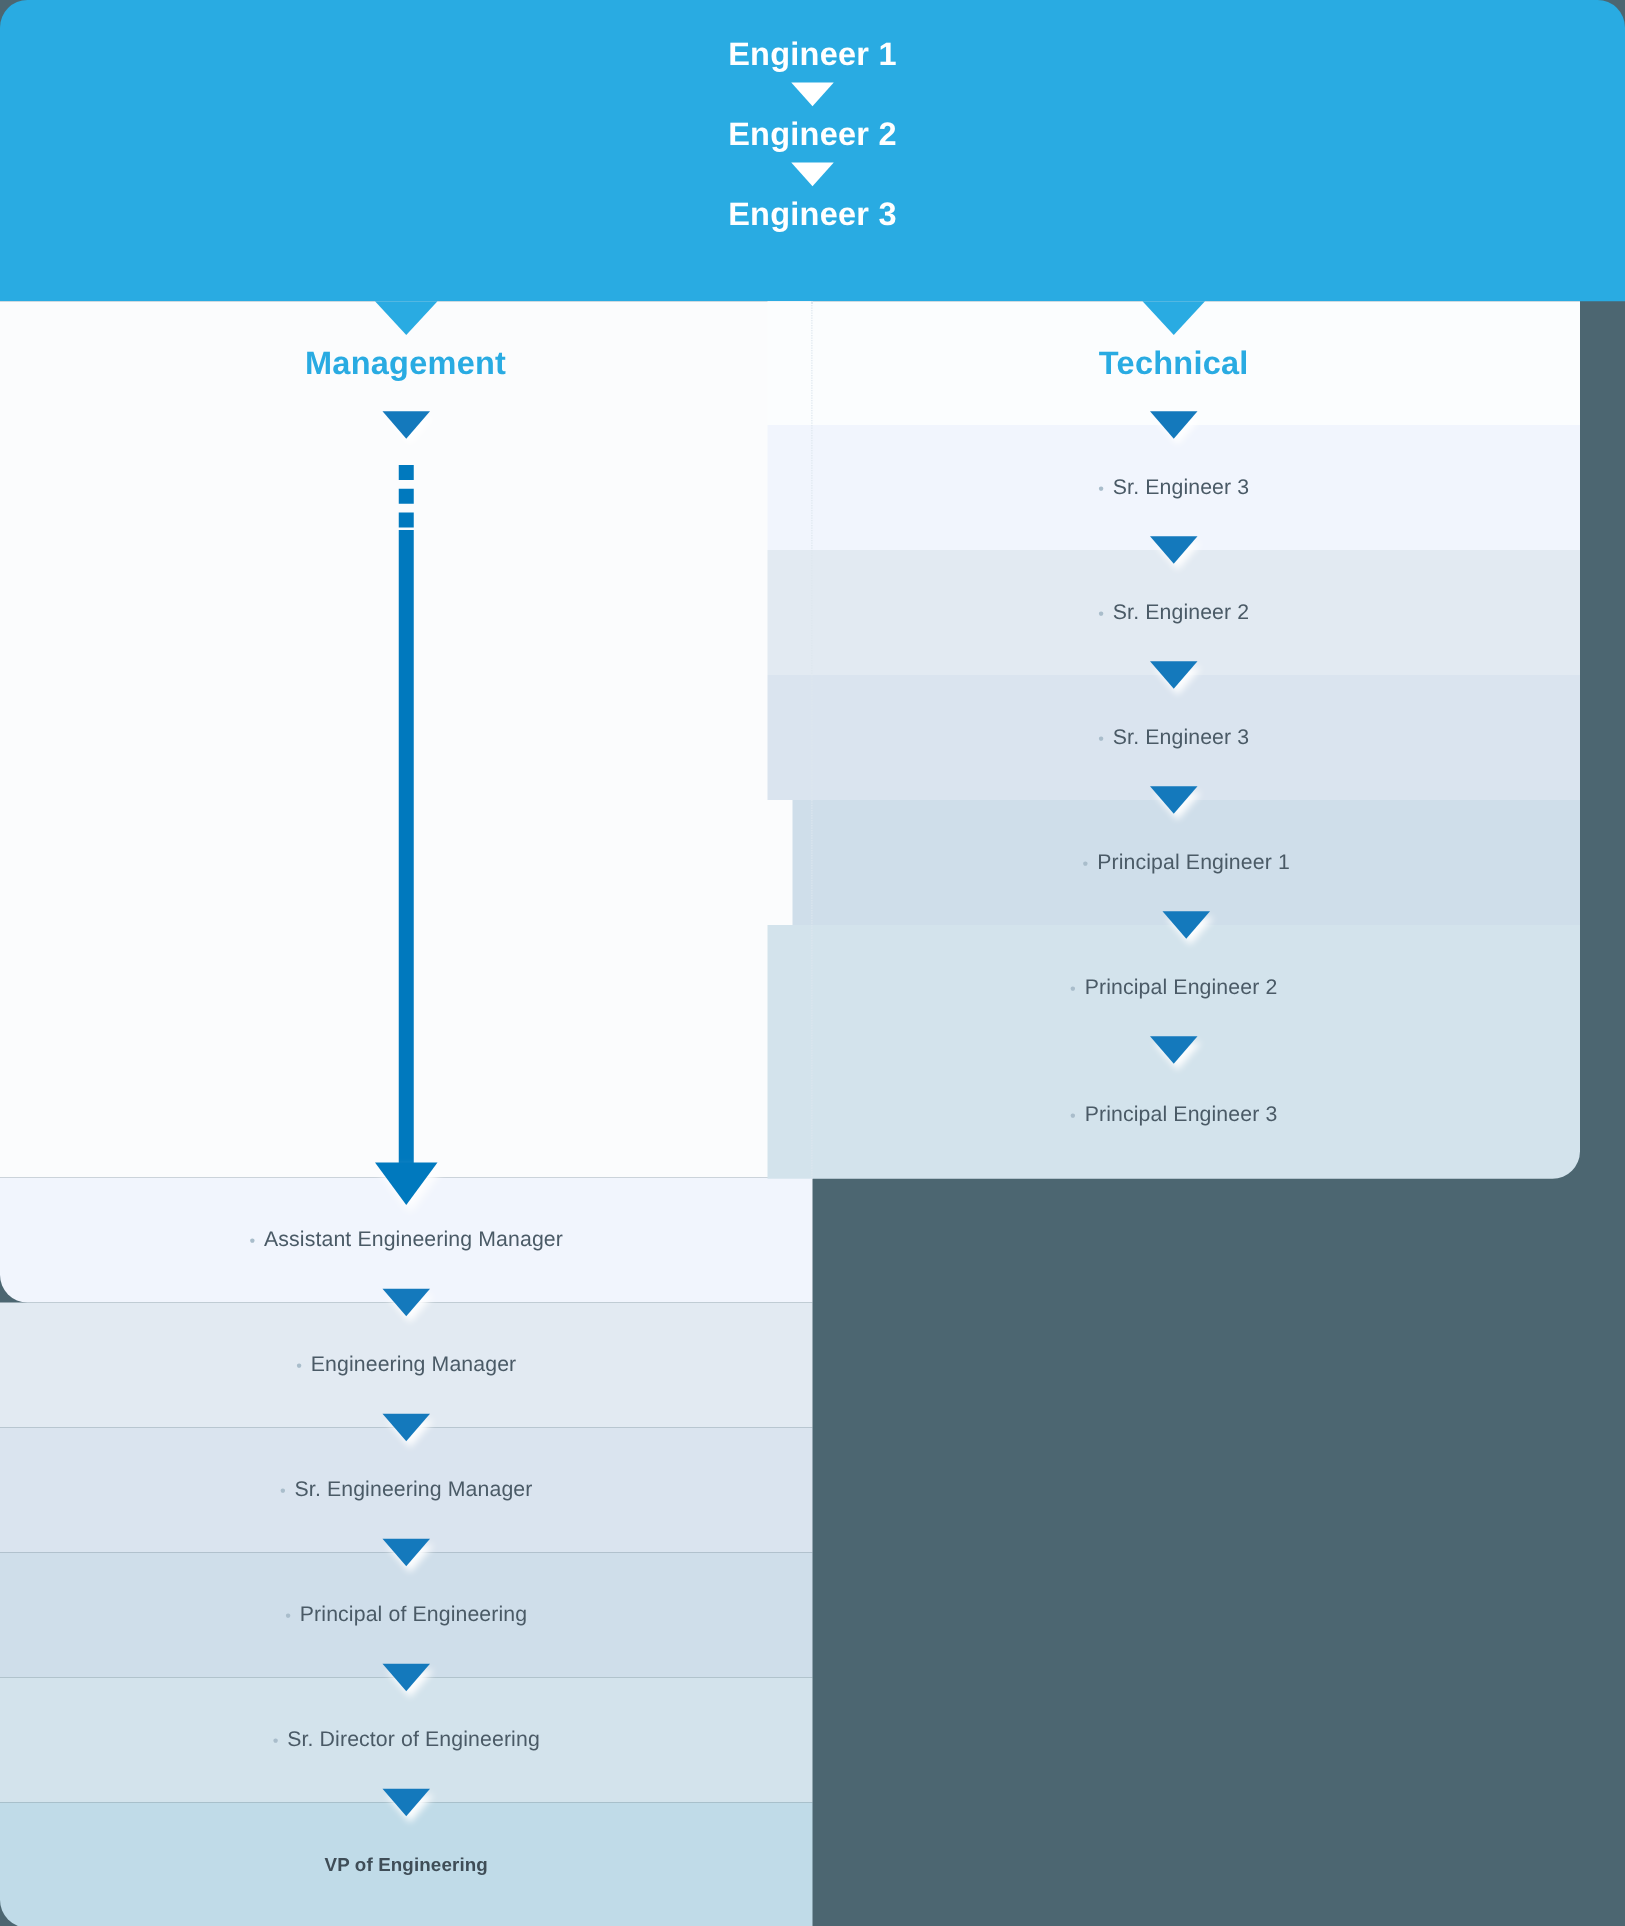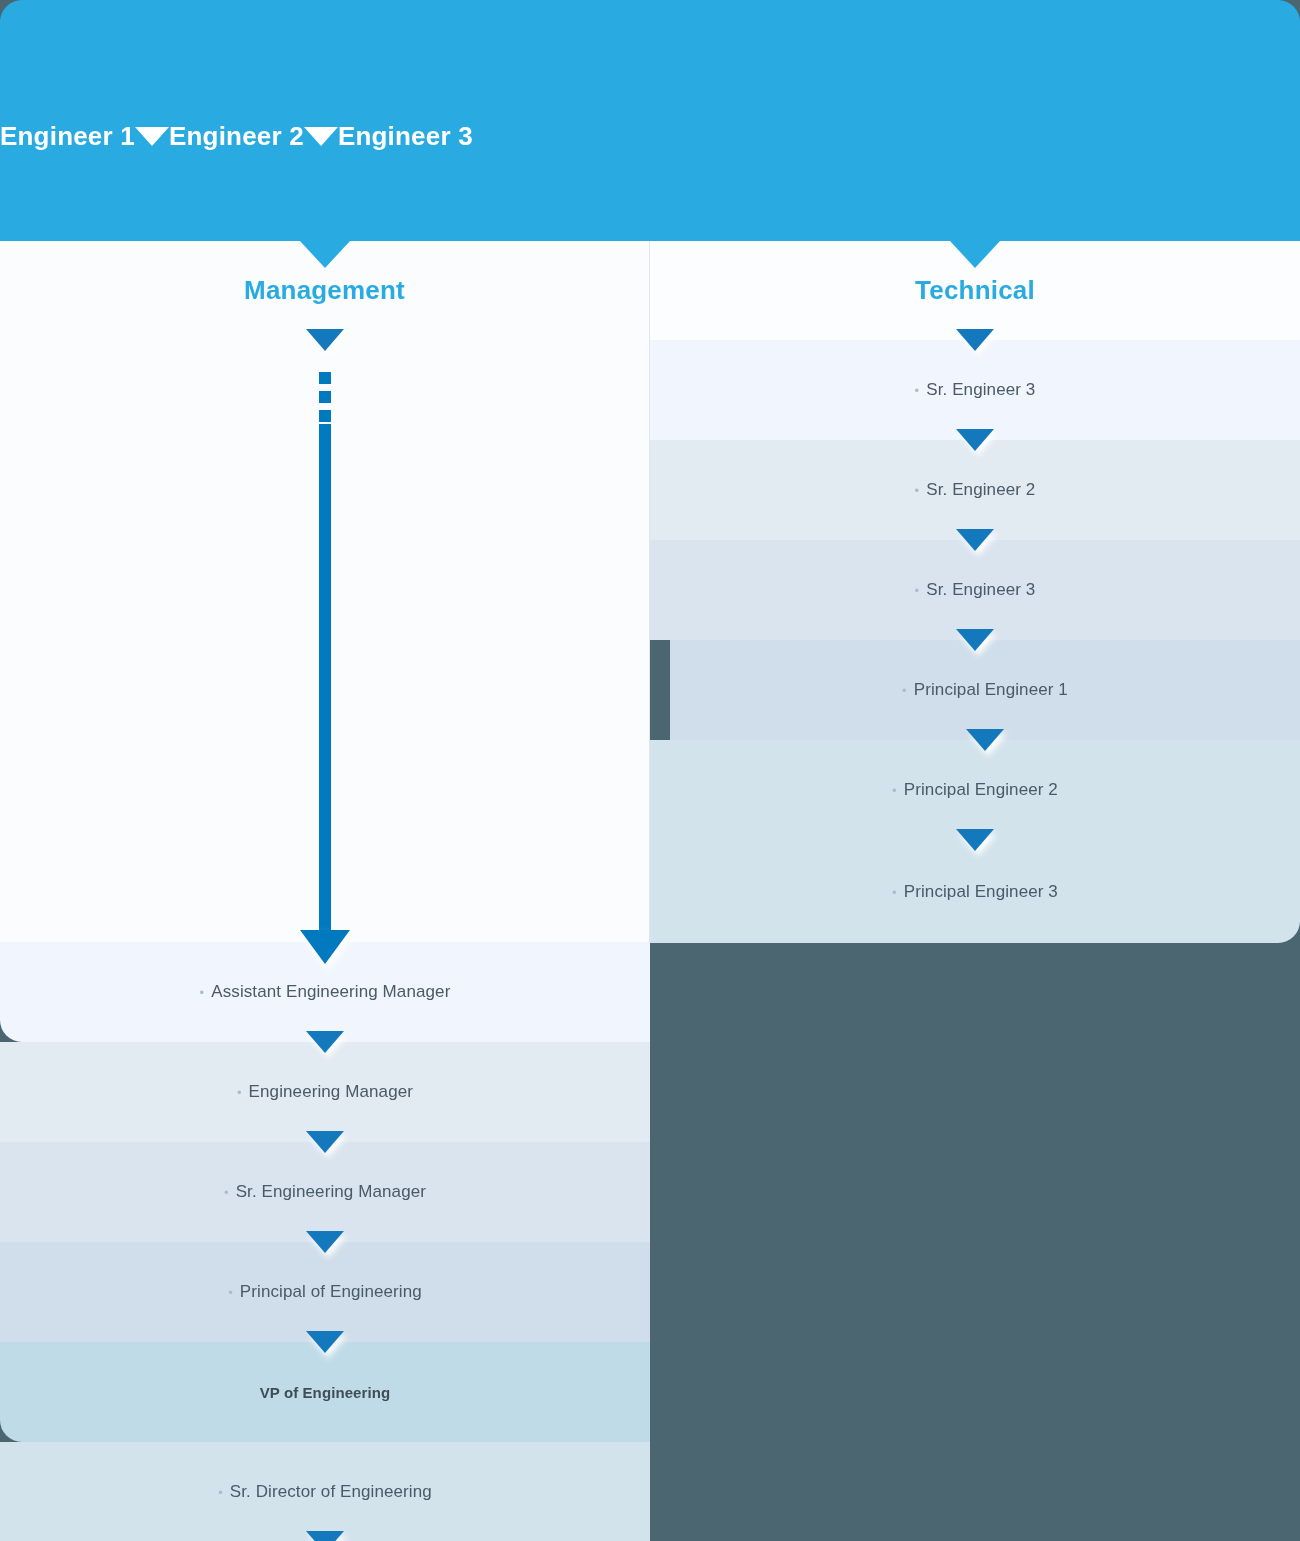--- a/index.html
+++ b/index.html
@@ -33,21 +33,21 @@
     border-top-left-radius: 22px;
     border-top-right-radius: 22px;
     box-sizing: border-box;
   }
   .banner-stack {
     position: absolute;
     left: 0; top: 0;
     width: 1300px;
     height: 241px;
     display: flex;
-    flex-direction: row;
+    flex-direction: column;
     align-items: center;
     justify-content: flex-start;
     padding-top: 30px;
     box-sizing: border-box;
   }
   .banner-step {
     color: #ffffff;
     font-size: 26px;
     font-weight: bold;
     line-height: 1;
@@ -69,21 +69,21 @@
     width: 1300px;
     height: 1340px;
   }
 
   .col {
     position: absolute;
     top: 0;
     width: 650px;
   }
   .col-left  { left: 0; }
-  .col-right { left: 650px; }
+  .col-right { left: 614px; }
 
   
   .col-head {
     position: relative;
     height: 99px;
     background: #FBFDFE;
     display: flex;
     align-items: center;
     justify-content: center;
   }
@@ -257,26 +257,26 @@
           <div class="step-arrow" style="bottom:-11px;"></div>
         </div>
         <div class="row" style="background:#DAE4EF;text-align:right;">
           <span class="row-label"><span class="row-bullet">•</span><span>Sr. Engineering Manager</span></span>
           <div class="step-arrow" style="bottom:-11px;"></div>
         </div>
         <div class="row" style="background:#CFDEEA;">
           <span class="row-label"><span class="row-bullet">•</span><span>Principal of Engineering</span></span>
           <div class="step-arrow" style="bottom:-11px;"></div>
         </div>
+        <div class="row" style="background:#D3E3EC;">
+          <span class="row-label"><span class="row-bullet">•</span><span>Sr. Director of Engineering</span></span>
+          <div class="step-arrow" style="bottom:-11px;"></div>
+        </div>
         <div class="row emphasis panel-round-bl" style="background:#C0DBE8;height:100px;">
           <span class="row-label"><span>VP of Engineering</span></span>
-        </div>
-        <div class="row" style="background:#D3E3EC;">
-          <span class="row-label"><span class="row-bullet">•</span><span>Sr. Director of Engineering</span></span>
-          <div class="step-arrow" style="bottom:-11px;"></div>
         </div>
       </div>
     </div>
 
     <div class="col col-right">
       <div class="col-head">
         <div class="head-notch"></div>
         <div class="col-title">Technical</div>
         <div class="step-arrow" style="bottom:-11px;"></div>
       </div>

